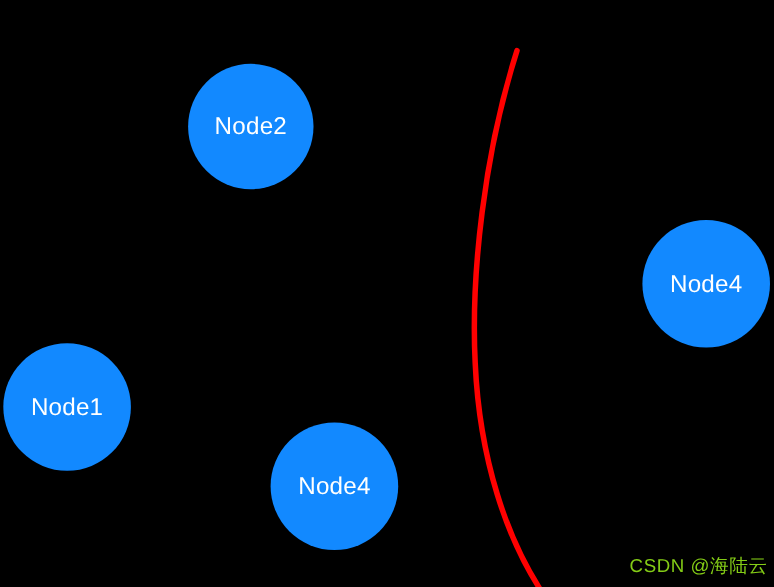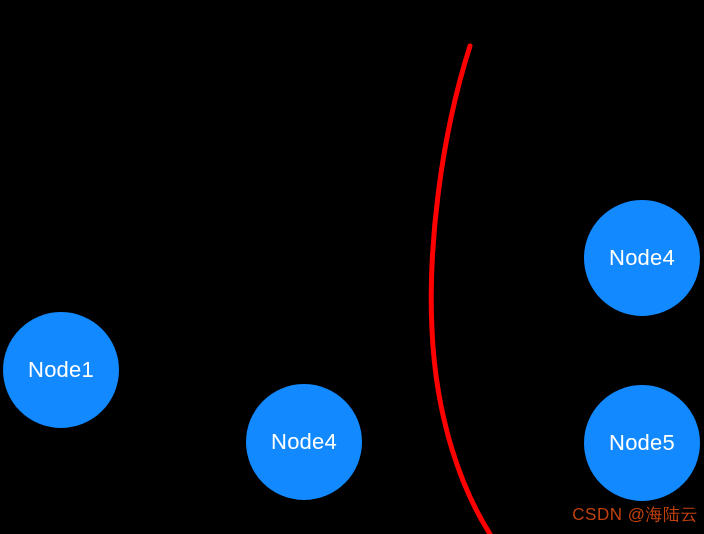--- a/index.html
+++ b/index.html
@@ -59,25 +59,25 @@
 
 <div id="canvas" style="width: 704px; height: 534px; background: rgb(0, 0, 0);">
 
   <svg id="divider-svg" viewBox="0 0 704 534" xmlns="http://www.w3.org/2000/svg">
     <path id="divider-path" fill="none" stroke="#ff0000" stroke-width="5" stroke-linecap="round" d="M 470 46 C 440 140 428 250 432 330 C 436 420 462 490 490 534"></path>
   </svg>
 
   <div class="node" id="node-0" style="left: 3px; top: 312px; width: 116px; height: 116px; background: rgb(18, 137, 255);">
     <span class="node-label" style="color: rgb(255, 255, 255);">Node1</span>
   </div>
+  <div class="node" id="node-1" style="left: 171px; top: 58px; width: 114px; height: 114px; background: rgb(18, 137, 255);">
+    <span class="node-label" style="color: rgb(255, 255, 255);">Node2</span>
+  </div>
   <div class="node" id="node-2" style="left: 246px; top: 384px; width: 116px; height: 116px; background: rgb(18, 137, 255);">
     <span class="node-label" style="color: rgb(255, 255, 255);">Node4</span>
   </div>
   <div class="node" id="node-3" style="left: 584px; top: 200px; width: 116px; height: 116px; background: rgb(18, 137, 255);">
     <span class="node-label" style="color: rgb(255, 255, 255);">Node4</span>
   </div>
-  <div class="node" id="node-4" style="left: 584px; top: 385px; width: 116px; height: 116px; background: rgb(18, 137, 255);">
-    <span class="node-label" style="color: rgb(255, 255, 255);">Node5</span>
-  </div>
 
-  <div id="watermark" style="color: #c2410c;">CSDN @海陆云</div>
+  <div id="watermark" style="color: #84cc16;">CSDN @海陆云</div>
 
 </div>
 
 </body></html>

